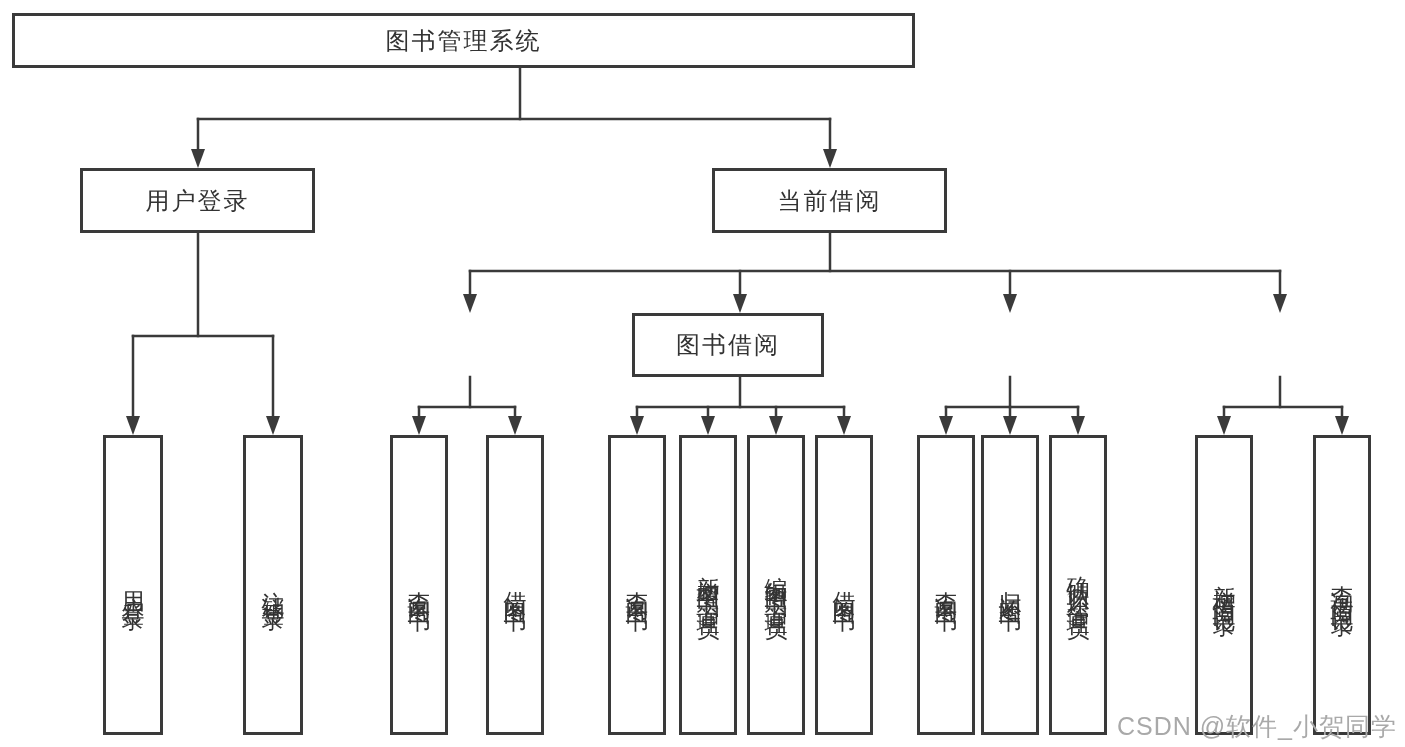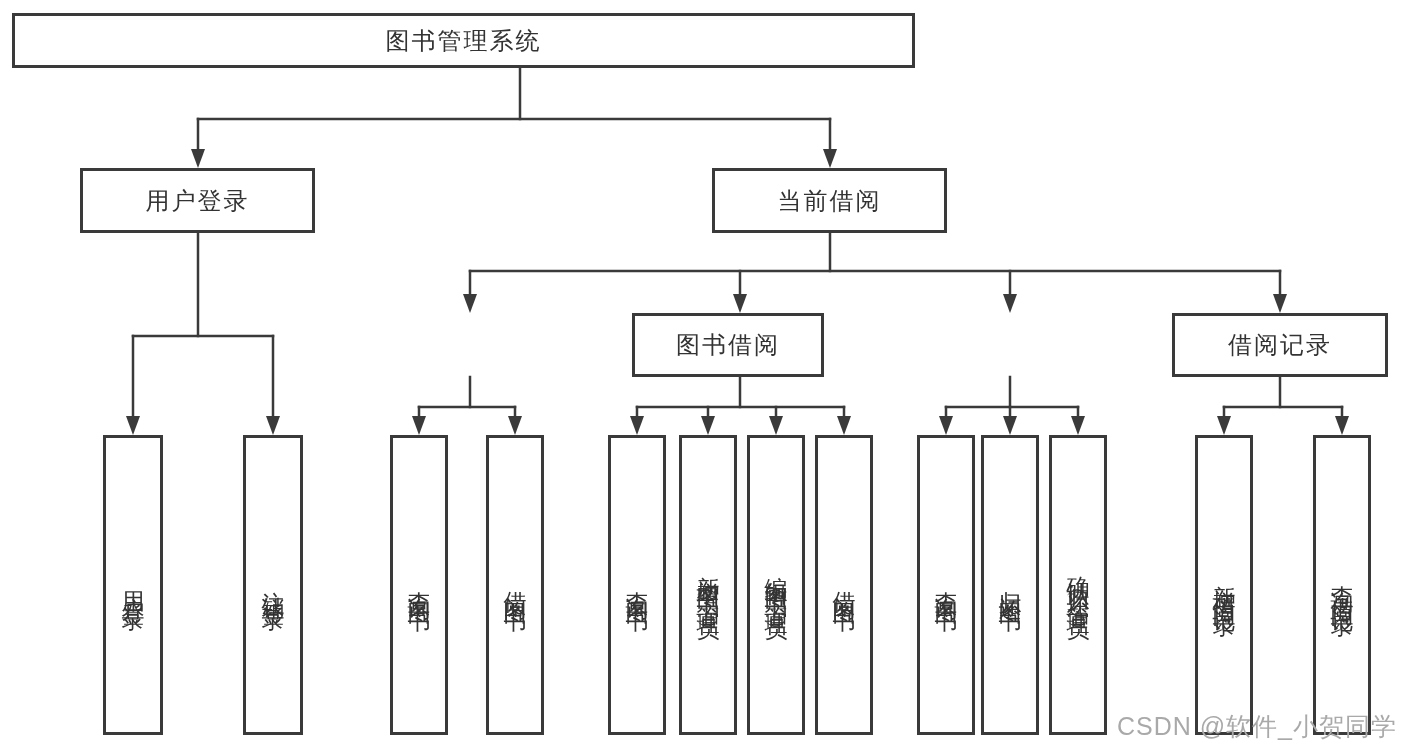--- a/index.html
+++ b/index.html
@@ -122,23 +122,20 @@
   <div class="box h" style="left:80px;top:168px;width:235px;height:65px">
     <span class="lbl">用户登录</span>
   </div>
   <div class="box h" style="left:712px;top:168px;width:235px;height:65px">
     <span class="lbl">当前借阅</span>
   </div>
 
   <div class="box h" style="left:632px;top:313px;width:192px;height:64px">
     <span class="lbl">图书借阅</span>
   </div>
-  <div class="box h" style="left:1172px;top:313px;width:216px;height:64px">
-    <span class="lbl">借阅记录</span>
-  </div>
 
   <div class="box v" style="left:103px;top:435px;width:60px;height:300px">
     <span class="lbl">用户登录</span>
   </div>
   <div class="box v" style="left:243px;top:435px;width:60px;height:300px">
     <span class="lbl">注销登录</span>
   </div>
 
   <div class="box v" style="left:390px;top:435px;width:58px;height:300px">
     <span class="lbl">查询图书</span>

